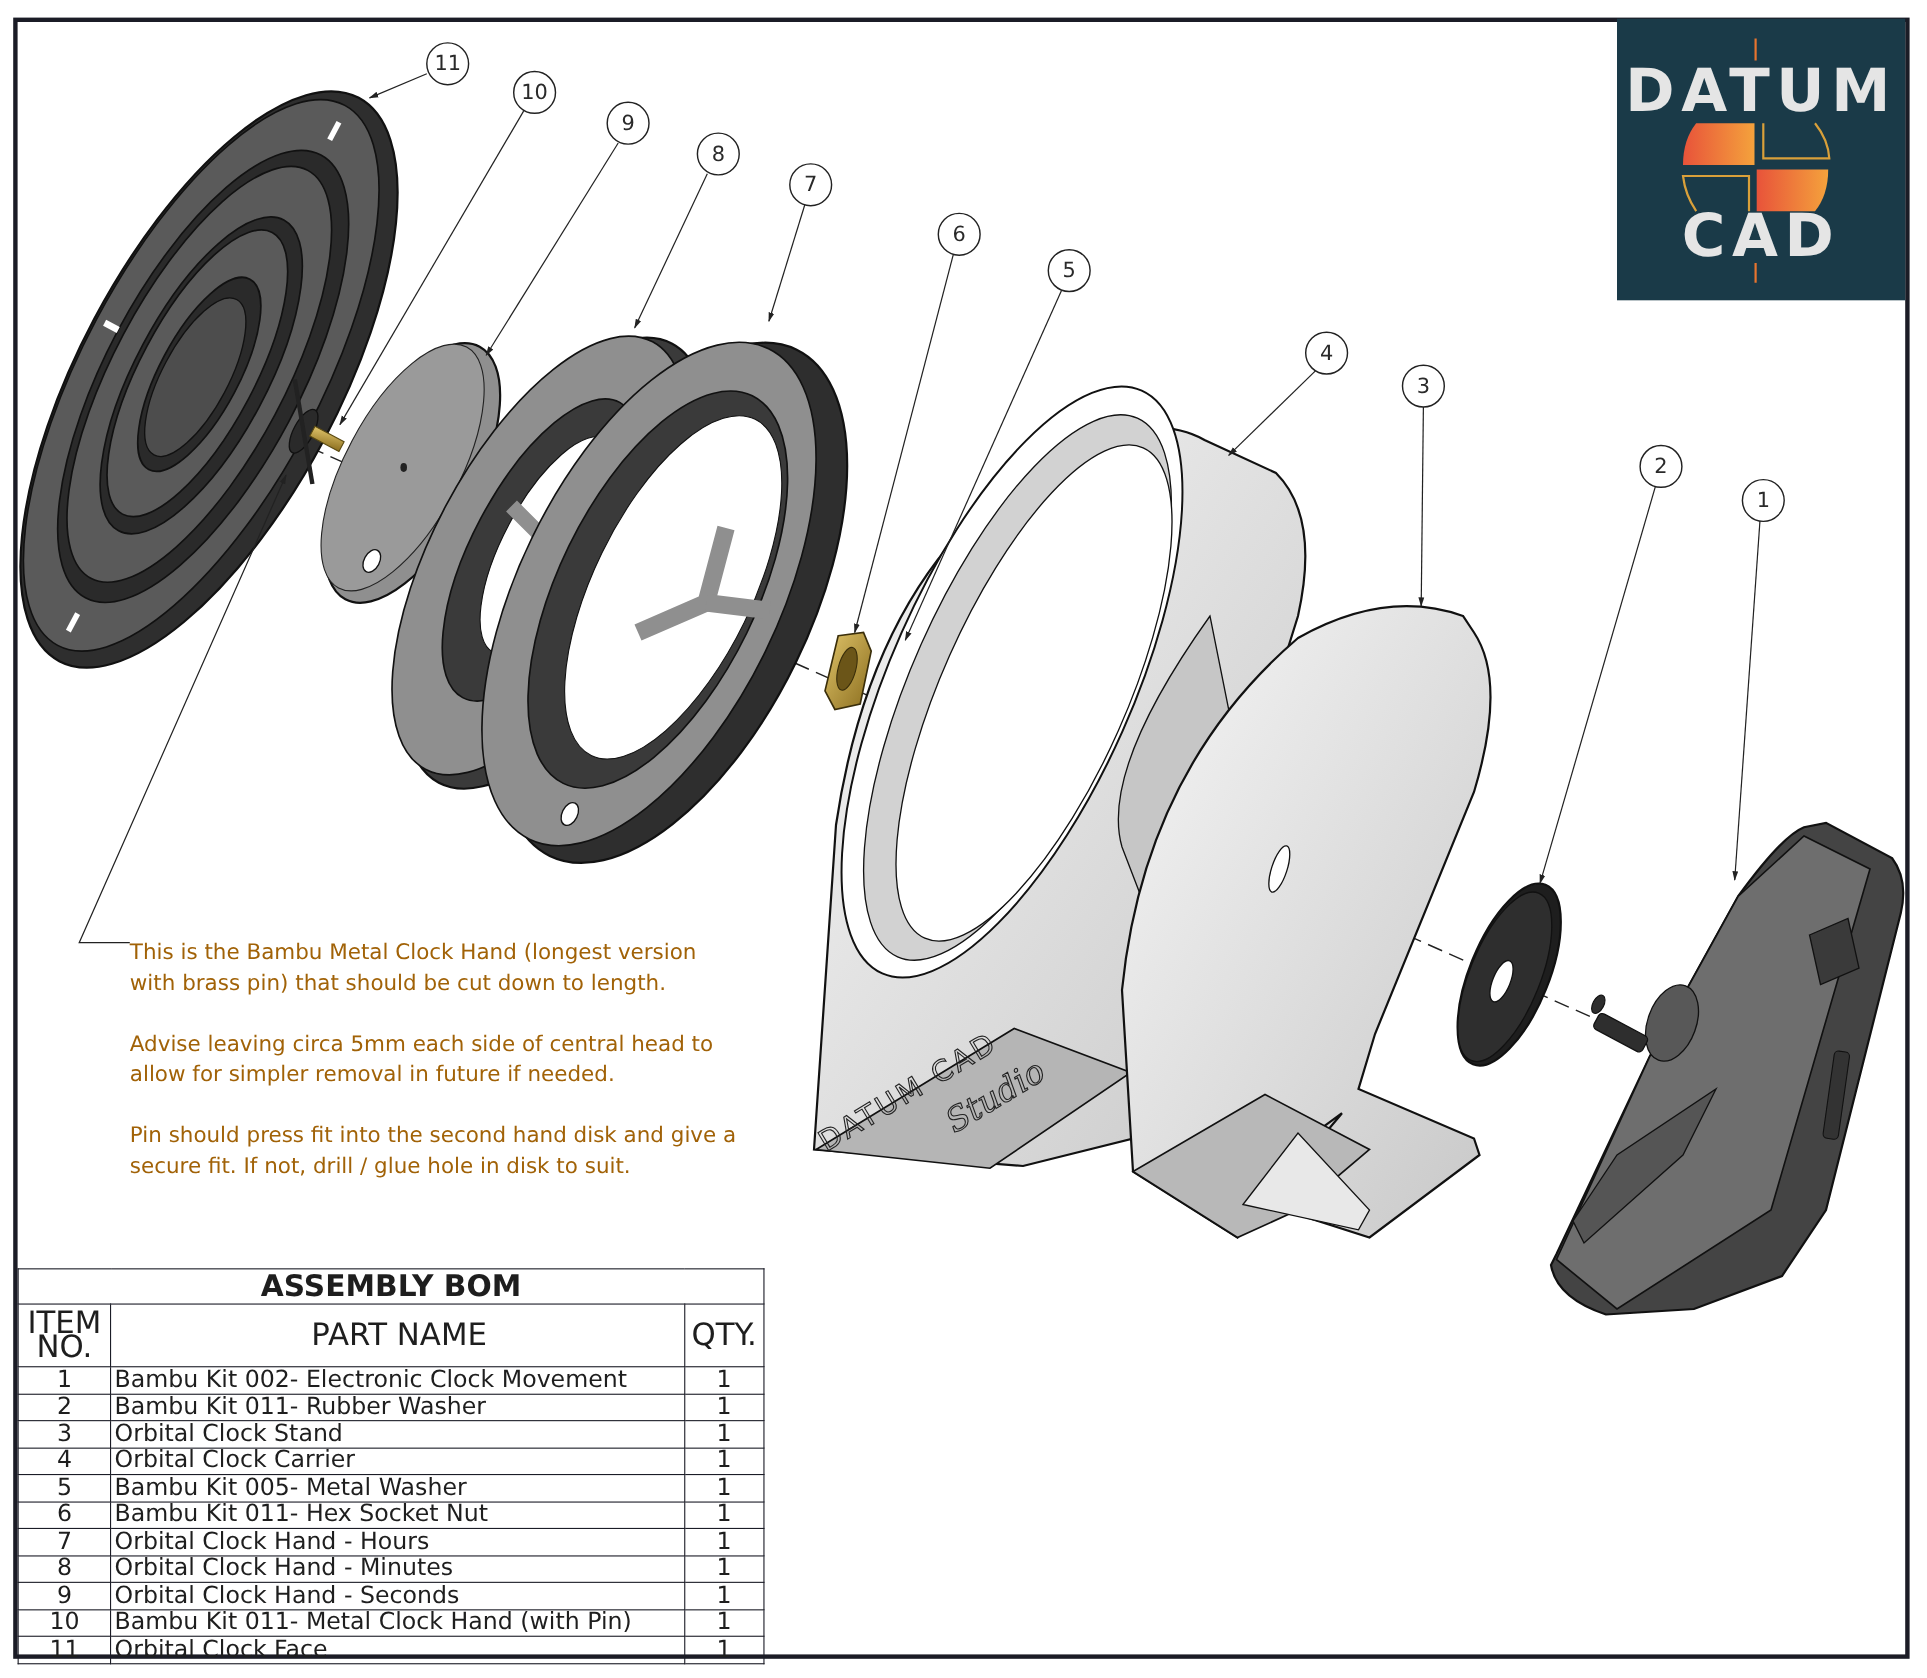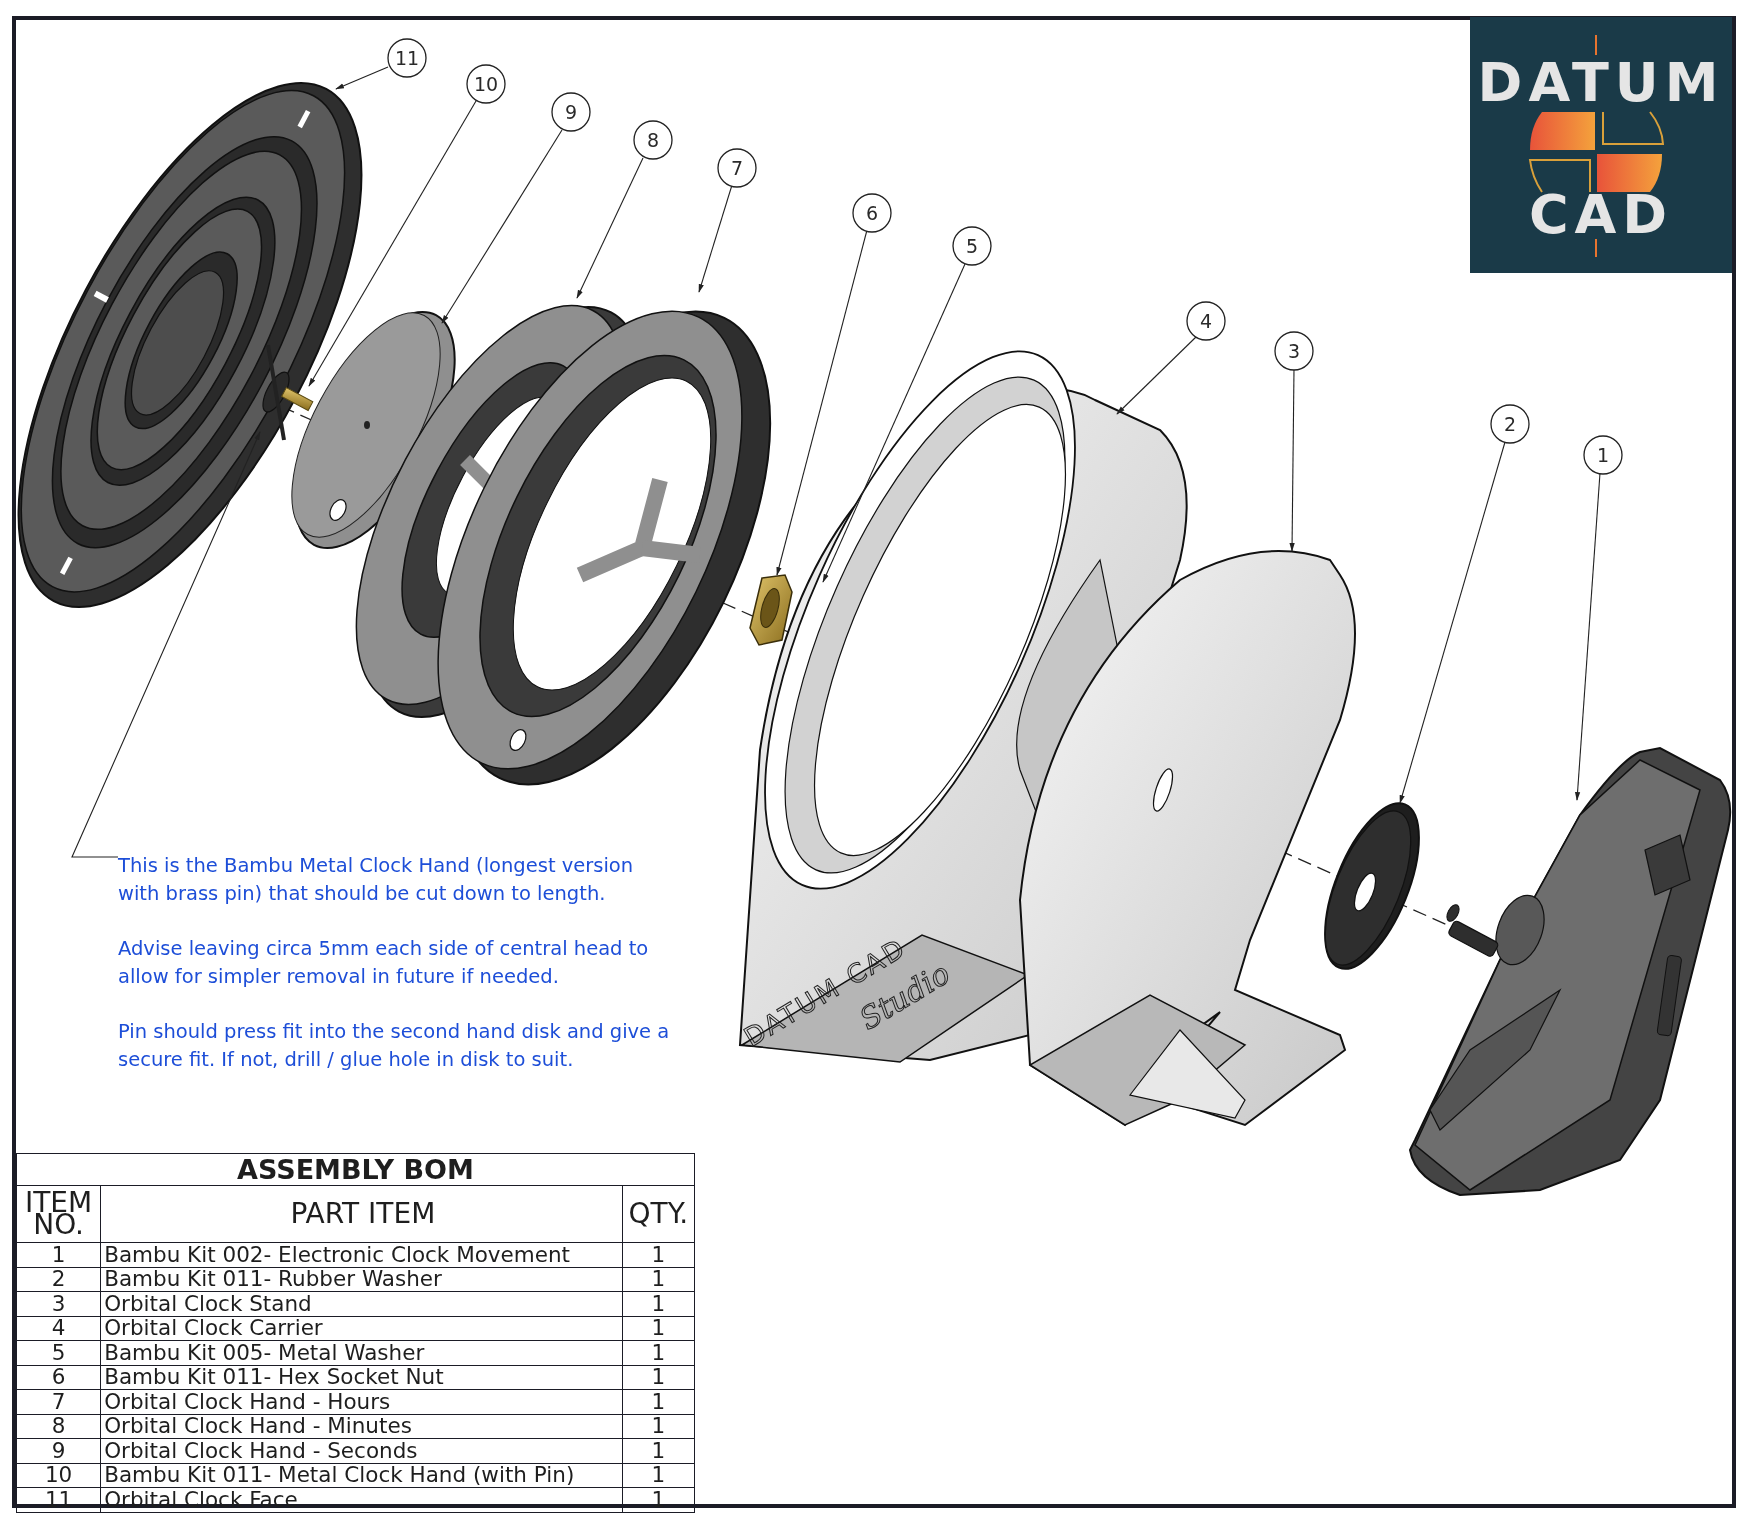--- a/index.html
+++ b/index.html
@@ -4,21 +4,21 @@
 <style>
   html, body { margin:0; padding:0; background:#ffffff; }
   body { width:1752px; height:1525px; position:relative; overflow:hidden; font-family:"DejaVu Sans", sans-serif; color:#1a1a1a; }
   .frame { position:absolute; left:12px; top:16px; width:1716px; height:1484px; border:4px solid #1b1c26; box-sizing:content-box; }
   .drawing { position:absolute; left:0; top:0; width:1752px; height:1525px; }
   .balloon-text { font-family:"DejaVu Sans", sans-serif; font-size:19px; fill:#2a2a2a; text-anchor:middle; dominant-baseline:central; }
   .logo { position:absolute; left:1470px; top:17px; width:262px; height:256px; background:#1a3a48; }
   .logo-word { position:absolute; left:0; width:100%; text-align:center; color:#e5e5e5; font-family:"DejaVu Sans", sans-serif; font-weight:bold; letter-spacing:6px; }
   .logo-top { top:34px; font-size:54px; }
   .logo-bottom { top:166px; font-size:54px; }
-  .note { position:absolute; left:118px; top:852px; width:560px; font-family:"DejaVu Sans", sans-serif; font-size:19.5px; line-height:28px; color:#1d4ed8; }
+  .note { position:absolute; left:118px; top:852px; width:560px; font-family:"DejaVu Sans", sans-serif; font-size:19.5px; line-height:28px; color:#a16207; }
   .note p { margin:0 0 27px 0; }
   .bom { position:absolute; left:16px; top:1153px; width:679px; border-collapse:collapse; font-family:"DejaVu Sans", sans-serif; color:#1e1e1e; }
   .bom td, .bom th { border:1.5px solid #1b1c26; padding:0; }
   .bom .title-row th { height:25px; font-size:27px; font-weight:bold; text-align:center; }
   .bom .hdr-row th { height:56px; font-weight:normal; font-size:28px; text-align:center; line-height:22px; }
   .bom .c-item { width:84px; text-align:center; }
   .bom .c-part { width:520px; text-align:left; padding-left:3px; }
   .bom .c-qty { width:72px; text-align:center; }
   .bom tbody td { height:23.5px; font-size:21.5px; line-height:22px; white-space:nowrap; overflow:hidden; }
 </style>
@@ -227,21 +227,21 @@
   <p>Pin should press fit into the second hand disk and give a secure fit. If not, drill / glue hole in disk to suit.</p>
 </div>
 
 <table class="bom">
   <thead>
     <tr class="title-row">
         <th colspan="3">ASSEMBLY BOM</th>
       </tr>
     <tr class="hdr-row">
       <th class="c-item"><span>ITEM NO.</span></th>
-      <th class="c-part" style="text-align:center">PART ITEM</th>
+      <th class="c-part" style="text-align:center">PART NAME</th>
       <th class="c-qty">QTY.</th>
     </tr>
   </thead>
   <tbody>
     <tr>
         <td class="c-item">1</td>
         <td class="c-part">Bambu Kit 002- Electronic Clock Movement</td>
         <td class="c-qty">1</td>
       </tr>
     <tr>

